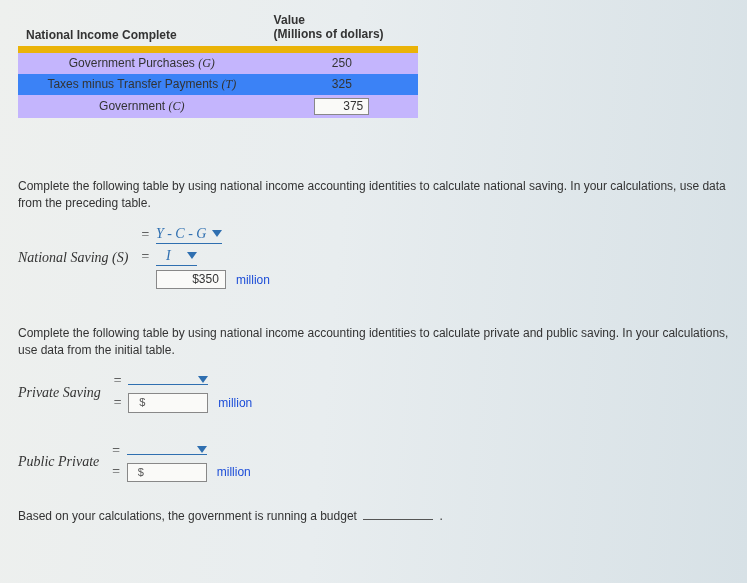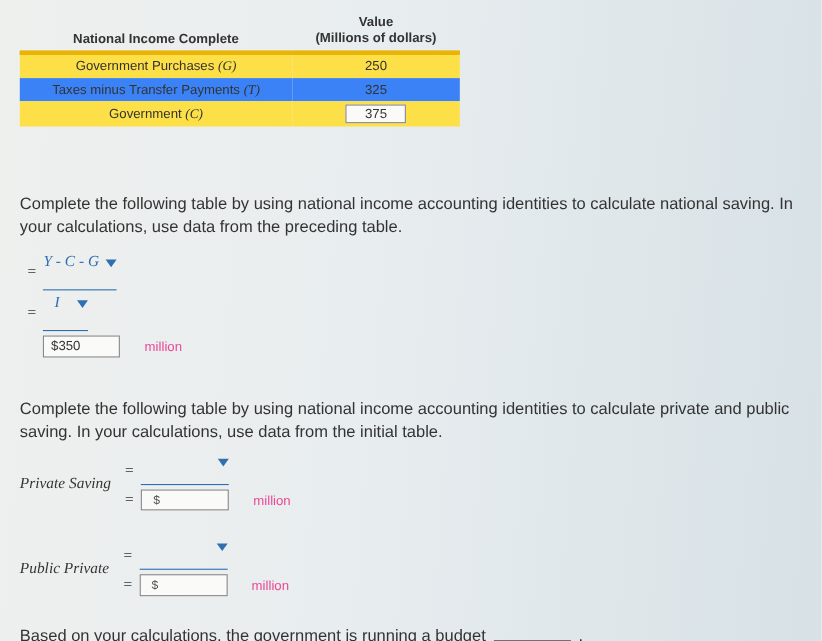--- a/index.html
+++ b/index.html
@@ -15,78 +15,79 @@
     overflow: hidden;
   }
   .tbl {
     border-collapse: collapse;
     width: 400px;
     margin-bottom: 4px;
   }
   .tbl th {
     font-weight: bold;
     font-size: 12px;
-    text-align: center;
+    text-align: left;
     padding: 2px 8px 4px 8px;
-    border-bottom: 4px solid #eab308;
+    border-bottom: 7px solid #eab308;
     background: transparent;
   }
   .tbl th:first-child { vertical-align: bottom; }
   .tbl td {
     text-align: center;
     padding: 3px 8px;
     font-size: 12px;
   }
   .tbl tr.shade td { background: #3b82f6; }
-  .tbl tr.plain td { background: #fde047; }
+  .tbl tr.plain td { background: #c4b5fd; }
   .hdr-value { line-height: 1.15; }
   .ital { font-weight: bold; }
   .tbl td.label { font-family: Verdana, sans-serif; }
   .sym { font-style: italic; font-family: "Times New Roman", serif; }
   .inputbox {
     display: inline-block;
     border: 1px solid #888;
     background: #fafaf8;
     padding: 1px 6px;
     min-width: 70px;
+    text-align: right;
     font-size: 12px;
     line-height: 1.3;
   }
   .inputbox.small { min-width: 55px; padding: 0 5px; }
   .para {
-    font-size: 15px;
+    font-size: 12px;
     line-height: 1.4;
     margin: 0 0 12px 0;
   }
   .mathlabel {
     font-style: italic;
     font-family: "Times New Roman", serif;
     font-size: 14px;
   }
   .formula-row { display: flex; align-items: center; gap: 6px; margin: 2px 0; }
   .eq-col { display: flex; flex-direction: column; margin-left: 6px; }
   .dd {
     display: inline-flex;
     align-items: baseline;
     gap: 6px;
     border-bottom: 1px solid #2f6fb0;
     color: #2f6fb0;
-    padding-bottom: 16px;
+    padding-bottom: 1px;
     cursor: pointer;
   }
   .dd .tri {
     width: 0; height: 0;
     border-left: 5px solid transparent;
     border-right: 5px solid transparent;
     border-top: 7px solid #2f6fb0;
     align-self: center;
   }
   .dd.blank { min-width: 80px; justify-content: flex-end; }
   .dd .ddtxt { font-style: italic; font-family: "Times New Roman", serif; font-size: 14px; }
-  .unit { font-size: 12px; color: #ec4899; margin-left: 16px; }
+  .unit { font-size: 12px; color: #1d4ed8; margin-left: 4px; }
   .sect { margin-top: 60px; }
   .sect.tight { margin-top: 34px; }
   .sect.tight2 { margin-top: 24px; }
   .blank-line {
     display: inline-block;
     border-bottom: 1px solid #555;
     min-width: 70px;
     height: 0.9em;
     vertical-align: baseline;
     margin: 0 3px;
@@ -120,20 +121,21 @@
       <td class="label"><span>Government</span> <span class="sym">(C)</span></td>
       <td><span class="inputbox small">375</span></td>
     </tr>
   </tbody>
 </table>
 
 <div class="sect">
   <p class="para">Complete the following table by using national income accounting identities to calculate national saving. In your calculations, use data from the preceding table.</p>
 
   <div class="formula-row">
+    <span class="mathlabel">National Saving (S)</span>
     <div class="eq-col">
       <div class="formula-row">
         <span class="mathlabel">=</span>
         <span class="dd">
           <span class="ddtxt">Y - C - G</span>
           <span class="tri"></span>
         </span>
       </div>
       <div class="formula-row">
         <span class="mathlabel">=</span>

